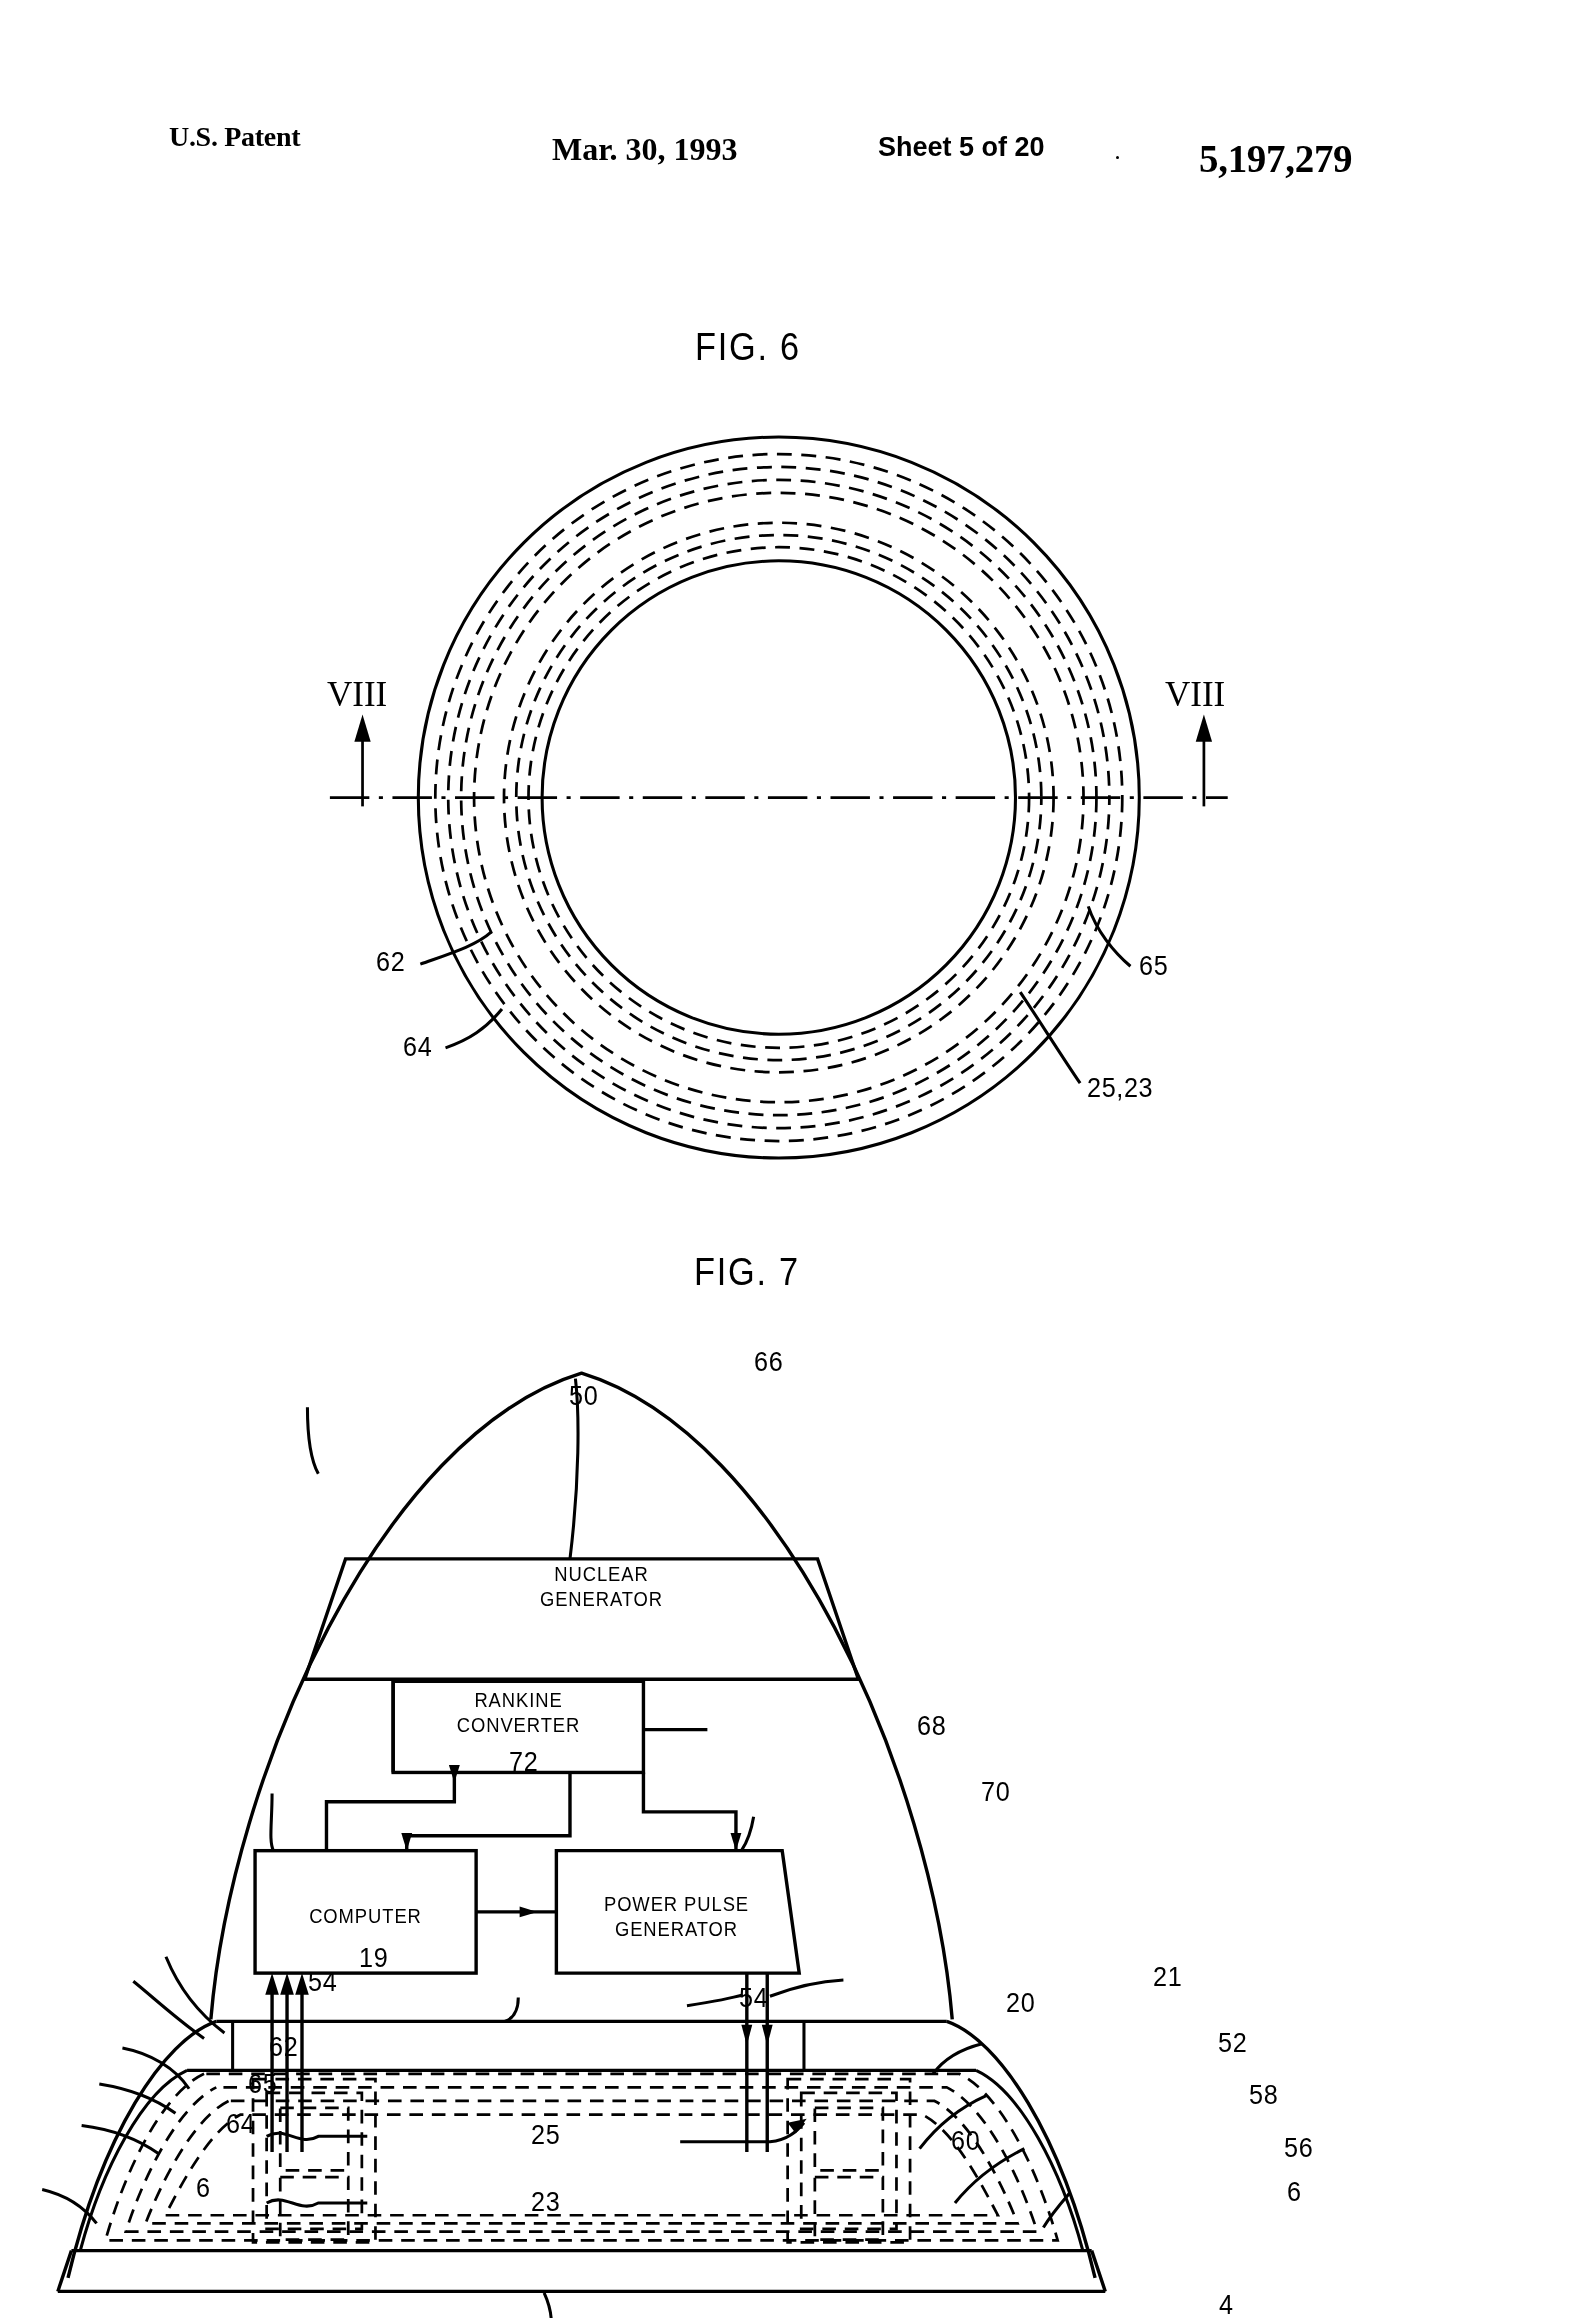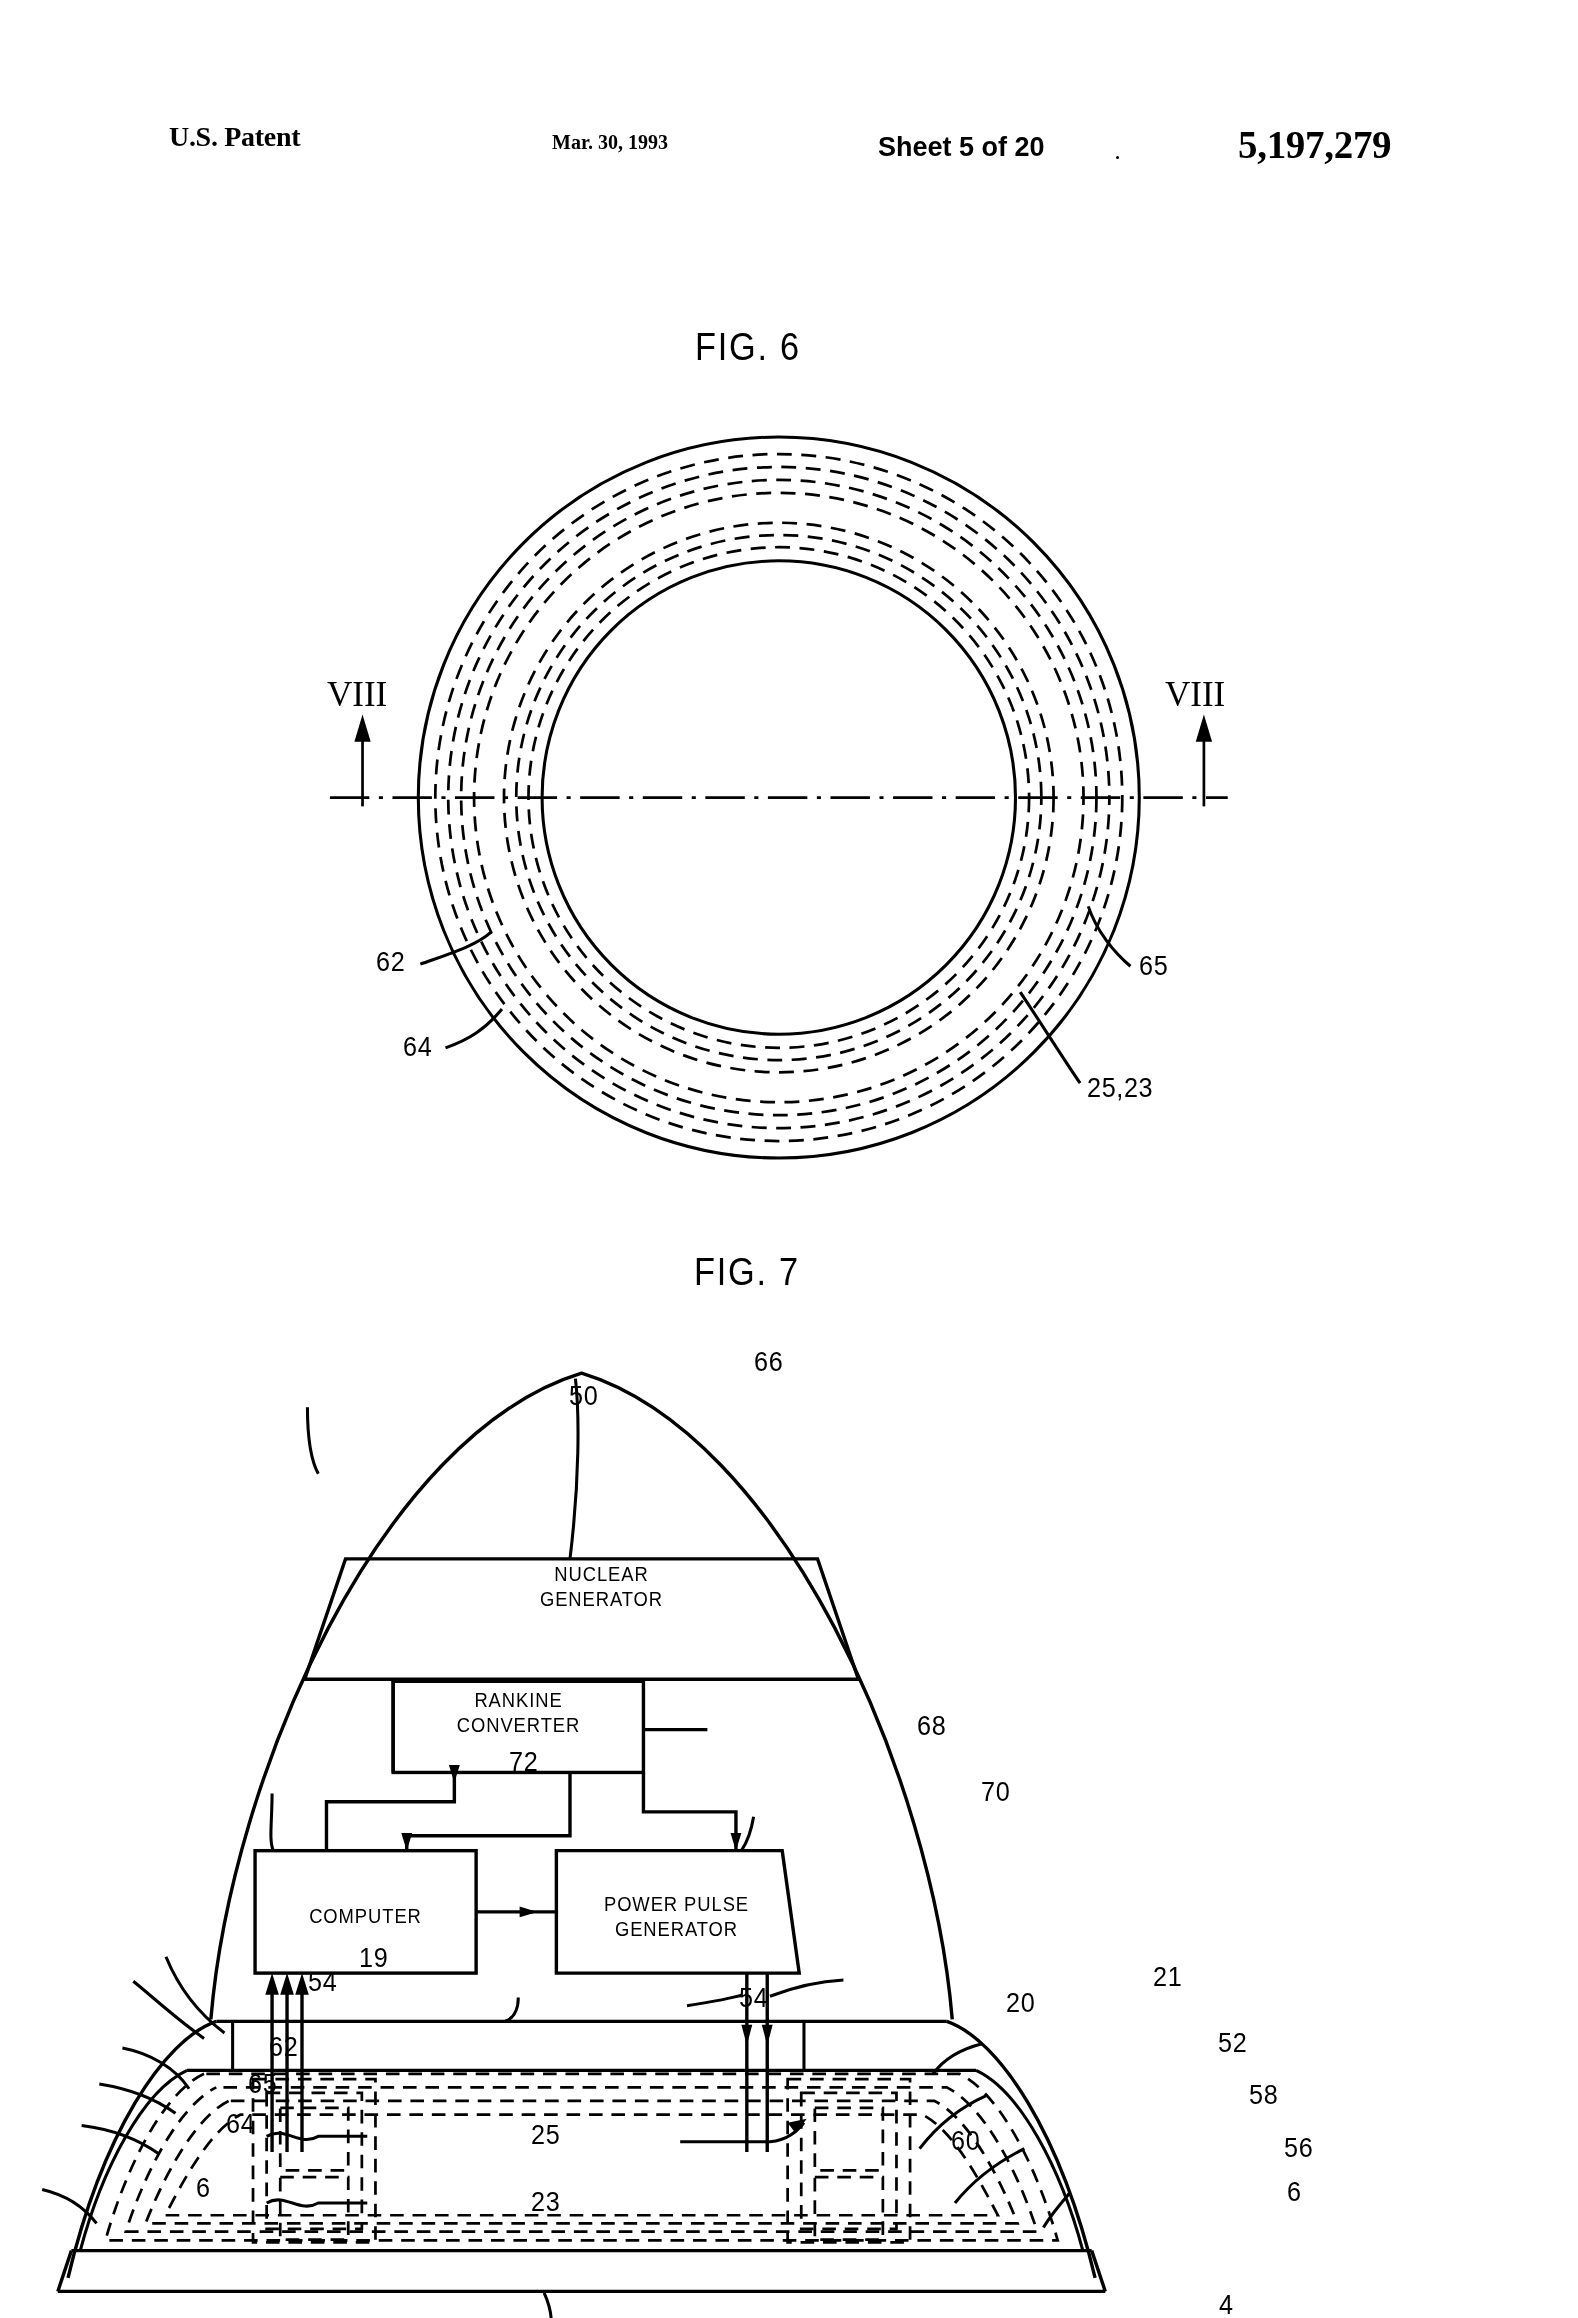--- a/index.html
+++ b/index.html
@@ -34,21 +34,21 @@
     font-size: 28px;
     letter-spacing: -0.3px;
     white-space: nowrap;
   }
   .hdr-date {
     position: absolute;
     left: 552px;
     top: 9.5px;
     font-family: "Liberation Serif", serif;
     font-weight: bold;
-    font-size: 20px;
+    font-size: 32px;
     white-space: nowrap;
   }
   .hdr-sheet {
     position: absolute;
     left: 878px;
     top: 11px;
     font-family: Liberation Sans, sans-serif;
     font-weight: bold;
     font-size: 27px;
     white-space: nowrap;
@@ -58,27 +58,26 @@
     left: 1116px;
     top: 35px;
     width: 3.4px;
     height: 3.4px;
     background: #000;
     border-radius: 50%;
   }
   .hdr-number {
     position: absolute;
     left: 1199px;
-    top: 1px;
+    top: 15px;
     font-family: "Liberation Serif", serif;
     font-weight: bold;
     font-size: 39px;
     letter-spacing: -0.3px;
     white-space: nowrap;
-    margin-left: 39px;
   }
 
   
   .fig-title {
     position: absolute;
     font-family: "Liberation Sans", sans-serif;
     font-size: 39px;
     font-weight: 400;
     letter-spacing: 2px;
     transform: scaleX(0.88);

